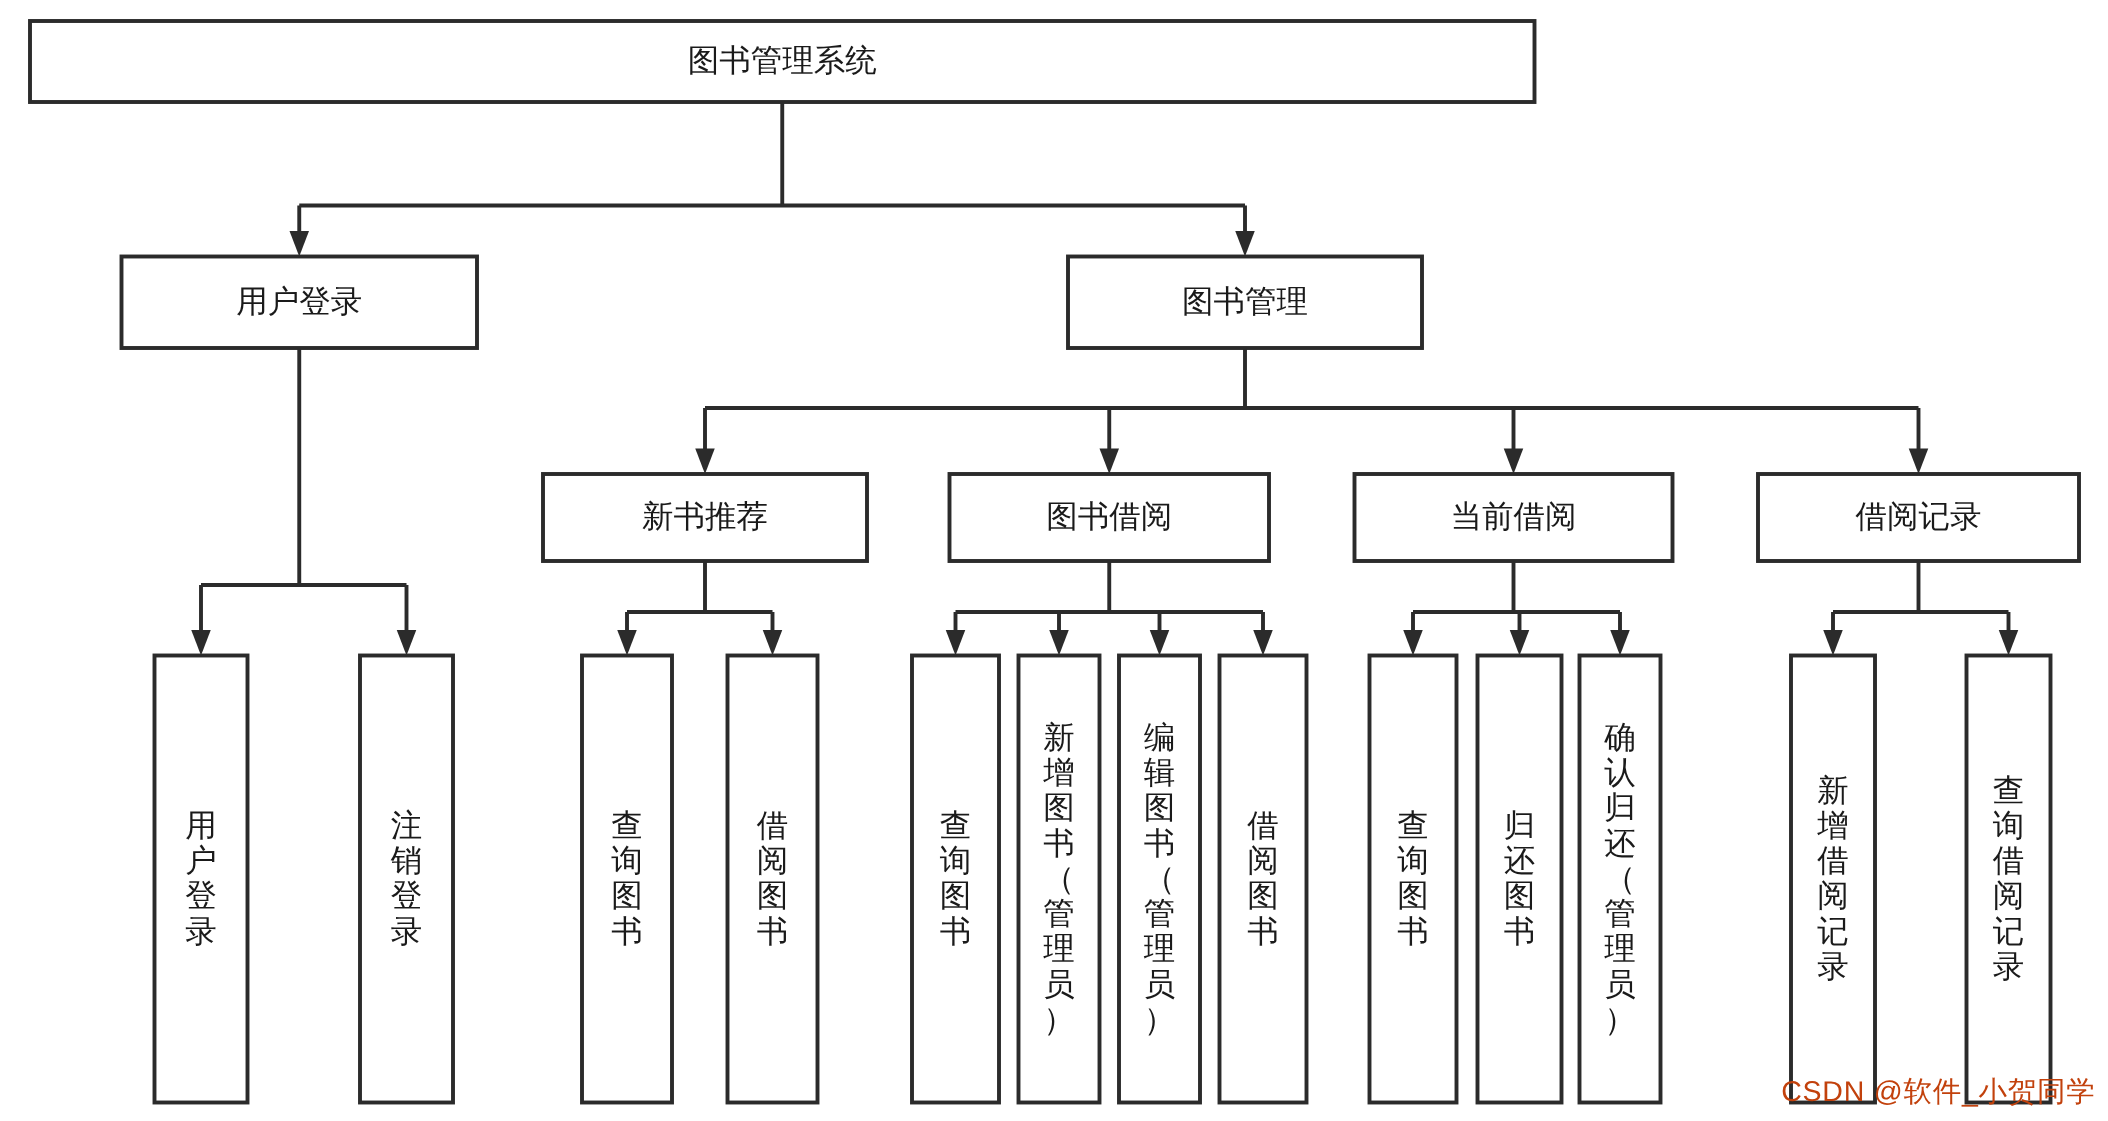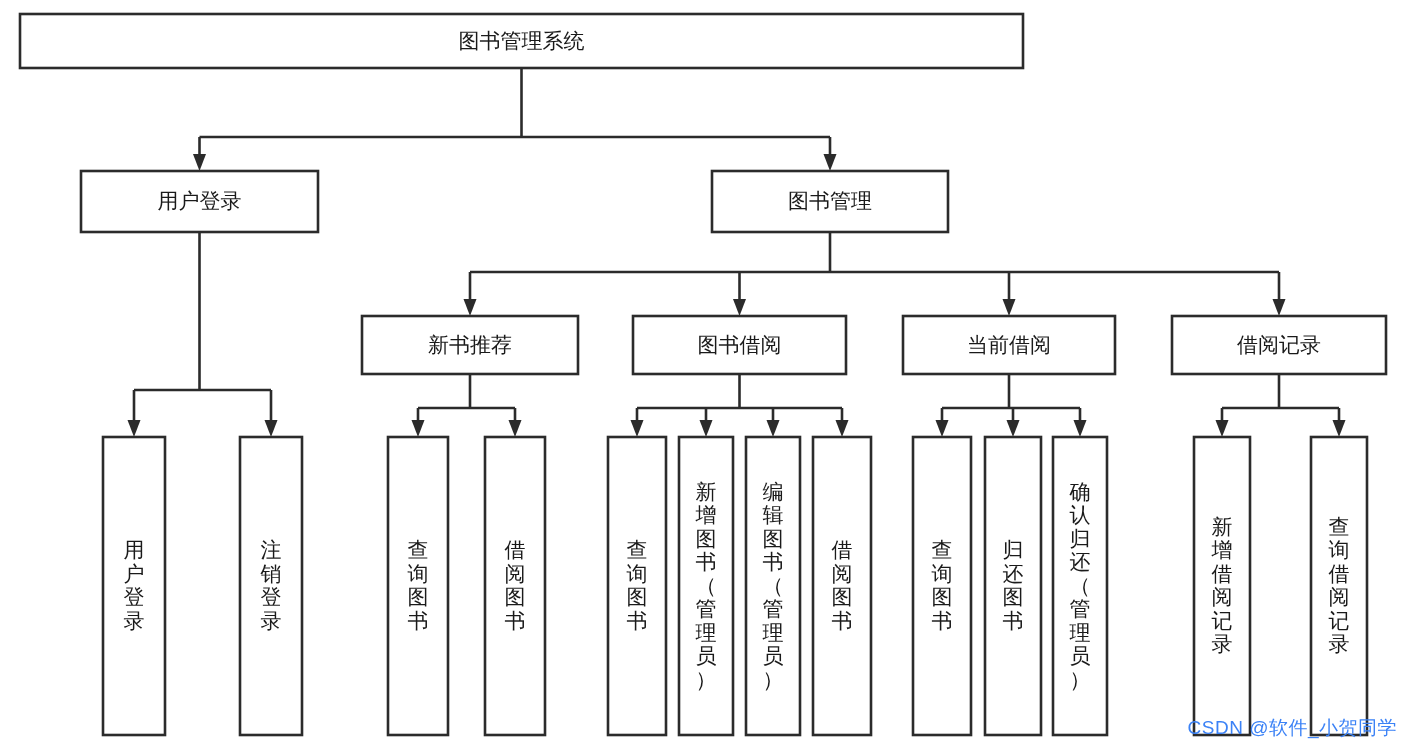--- a/index.html
+++ b/index.html
@@ -53,21 +53,21 @@
     font-size: 21px;
     fill: #1a1a1a;
     text-anchor: middle;
   }
   .watermark-text {
     position: absolute;
     right: 8px;
     bottom: 6px;
     font-family: "Liberation Sans", "DejaVu Sans", sans-serif;
     font-size: 19px;
-    color: #3b82f6;
+    color: #c2410c;
     white-space: nowrap;
     letter-spacing: 0.5px;
   }
 </style>
 </head>
 <body>
 
 <div id="diagram-root">
 
   <svg id="tree-svg" viewBox="0 0 1405 747">

